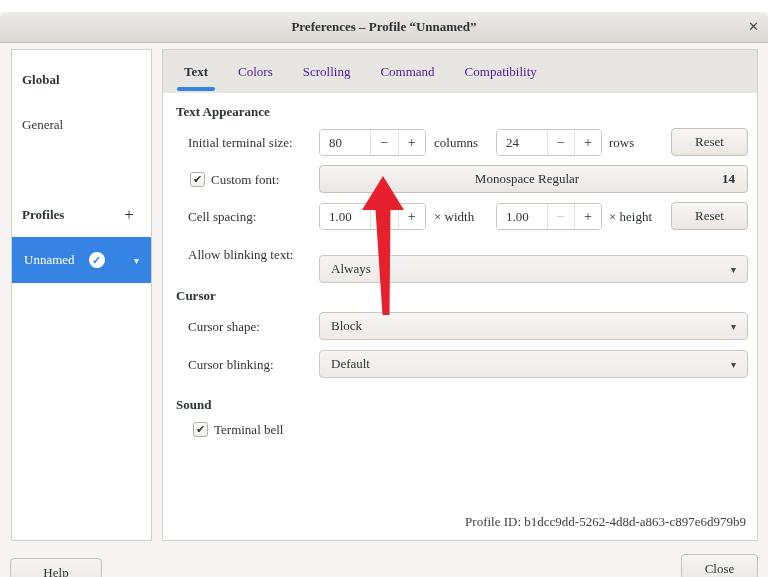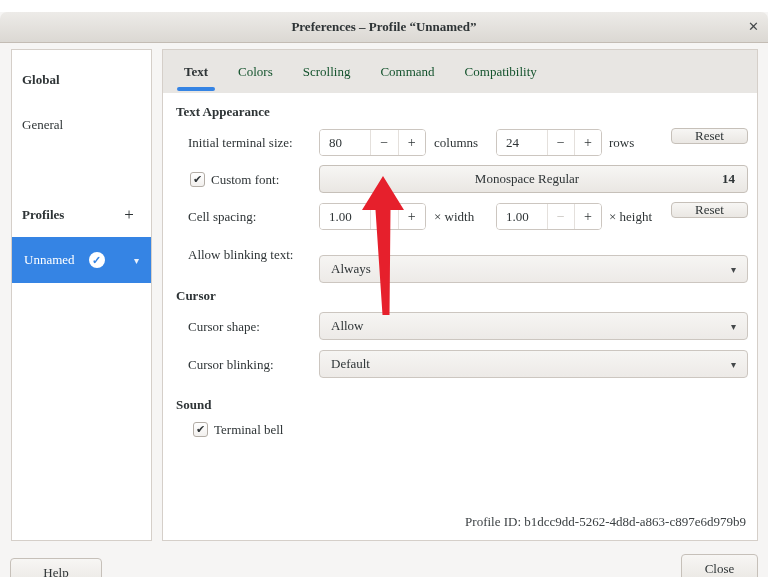--- a/index.html
+++ b/index.html
@@ -22,34 +22,34 @@
   .side-selected{position:absolute;left:0;right:0;top:187px;height:46px;background:#3584e4;
     color:#ffffff;display:flex;align-items:center;padding:0 12px;box-sizing:border-box;}
   .check-circle{width:16px;height:16px;border-radius:50%;background:#ffffff;color:#3584e4;
     font-size:11px;line-height:16px;text-align:center;margin-left:14px;font-weight:bold;}
   .side-chevron{margin-left:auto;font-size:10px;color:#eaf1fb;}
   
   .panel{position:absolute;left:162px;top:37px;width:596px;height:492px;background:#fff;
     border:1px solid #d5cfc9;box-sizing:border-box;}
   .tabbar{position:absolute;top:0;left:0;right:0;height:43px;background:#e8e6e3;
     display:flex;align-items:center;padding-left:21px;gap:30px;box-sizing:border-box;}
-  .tab{color:#14532d;position:relative;}
+  .tab{color:#4c1d95;position:relative;}
   .tab.active{color:#2e3436;font-weight:bold;}
   .tab.active::after{content:"";position:absolute;left:-7px;right:-7px;bottom:-11px;height:4px;
     background:#3584e4;border-radius:2px;}
   .section-header{position:absolute;left:13px;height:18px;line-height:18px;font-weight:bold;}
   .row-label{position:absolute;height:19px;line-height:19px;}
   
   .spin{position:absolute;height:27px;border:1px solid #ccc6c0;border-radius:4px;background:#fff;
     display:flex;box-sizing:border-box;overflow:hidden;}
   .spin-val{width:45px;padding-left:9px;display:flex;align-items:center;background:#fff;}
   .spin-btn{width:29px;border-left:1px solid #e4e0dc;display:flex;align-items:center;
     justify-content:center;background:#fff;font-size:14px;color:#2e3436;}
   .spin-btn.disabled{color:#c3beb9;}
-  .push-btn{position:absolute;height:16px;border:1px solid #c6c0b9;border-radius:4px;
+  .push-btn{position:absolute;height:28px;border:1px solid #c6c0b9;border-radius:4px;
     background:linear-gradient(#f7f6f4,#eae7e3);display:flex;align-items:center;
     justify-content:center;box-sizing:border-box;text-align:center;}
   .combo{position:absolute;height:28px;border:1px solid #ccc6c0;border-radius:4px;
     background:linear-gradient(#f6f5f3,#edeae7);display:flex;align-items:center;
     padding:0 11px;box-sizing:border-box;}
   .combo .chev{margin-left:auto;font-size:10px;color:#44484a;}
   .font-btn{position:absolute;height:28px;border:1px solid #c6c0b9;border-radius:4px;
     background:linear-gradient(#f7f6f4,#eae7e3);display:flex;align-items:center;
     padding:0 12px;box-sizing:border-box;}
   .font-name{flex:1;text-align:center;}
@@ -139,21 +139,21 @@
 
     <div class="row-label" style="left:25px;top:195px">Allow blinking text:</div>
     <div class="combo" style="left:156px;top:205px;width:429px">
       <span>Always</span>
       <span class="chev">▾</span>
     </div>
 
     <div class="section-header" style="top:237px">Cursor</div>
     <div class="row-label" style="left:25px;top:267px">Cursor shape:</div>
     <div class="combo" style="left:156px;top:262px;width:429px">
-      <span>Allow</span>
+      <span>Block</span>
       <span class="chev">▾</span>
     </div>
     <div class="row-label" style="left:25px;top:305px">Cursor blinking:</div>
     <div class="combo" style="left:156px;top:300px;width:429px">
       <span>Default</span>
       <span class="chev">▾</span>
     </div>
 
     <div class="section-header" style="top:346px">Sound</div>
     <div class="checkbox" style="left:30px;top:372px">✔</div>

